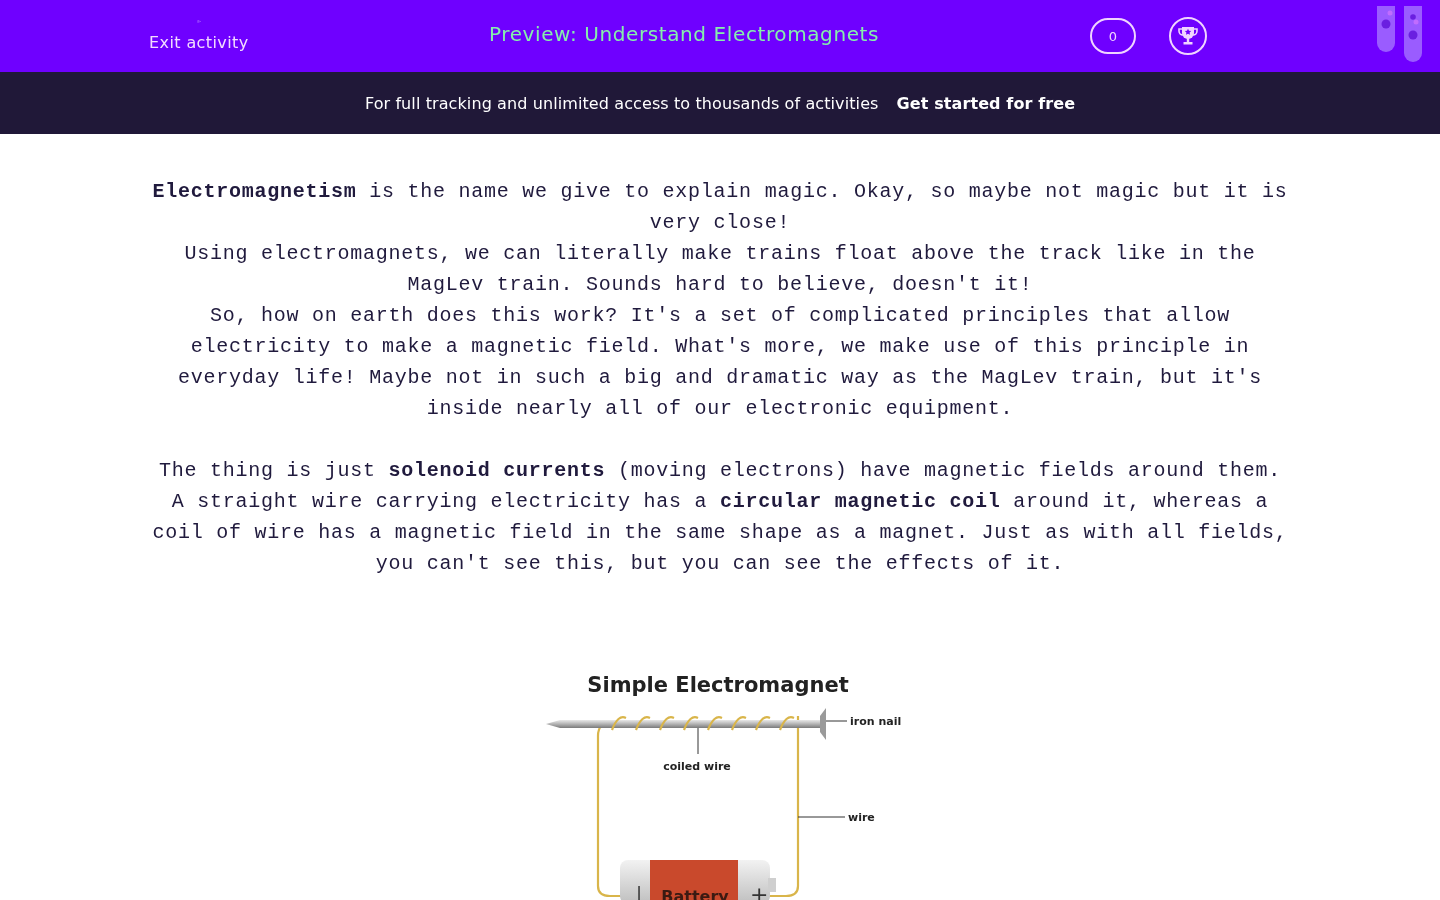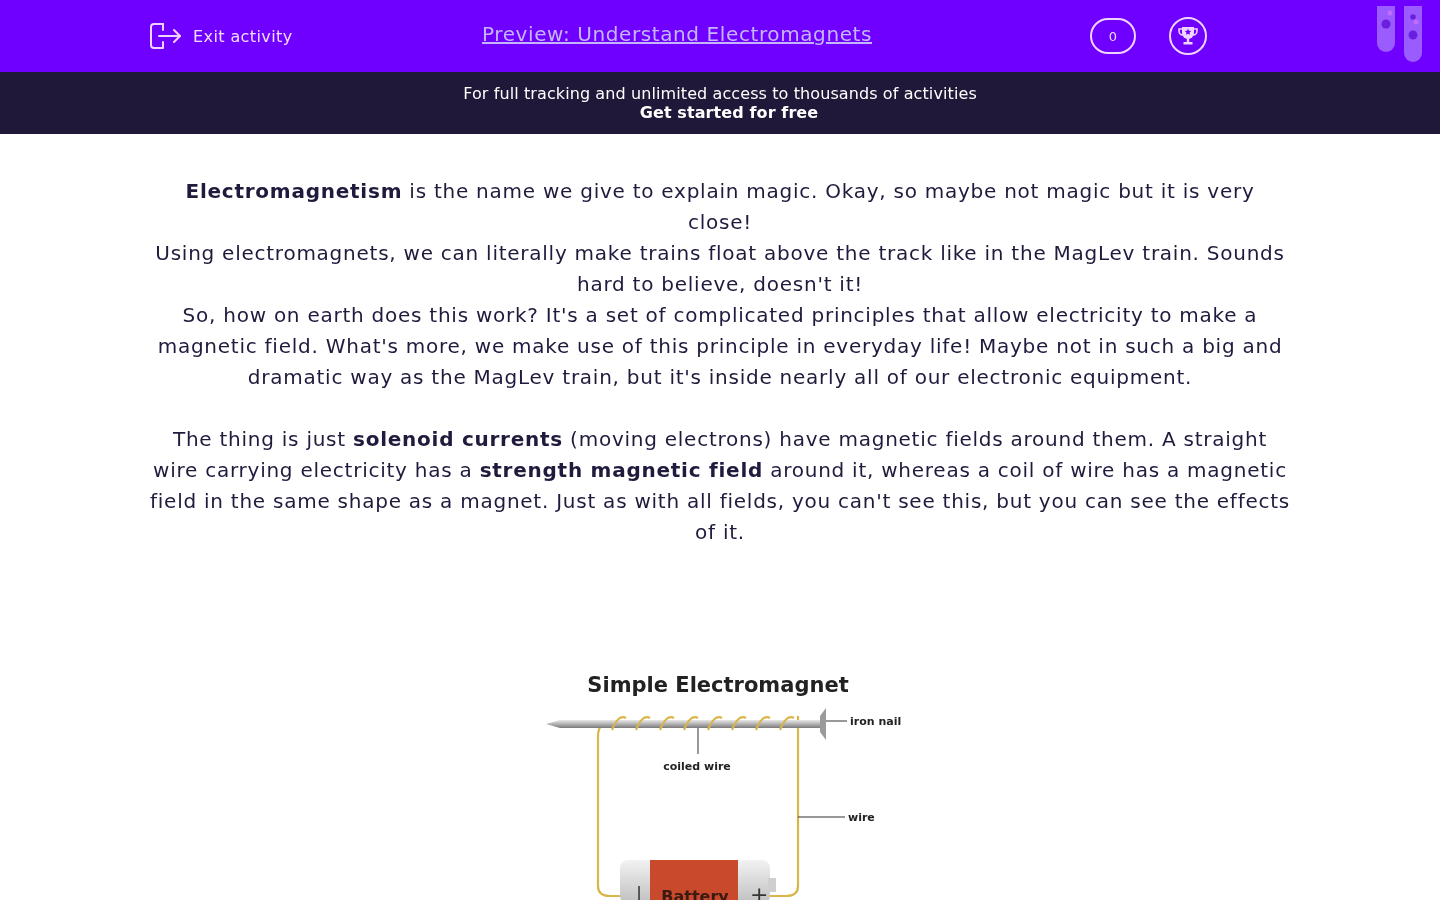--- a/index.html
+++ b/index.html
@@ -5,53 +5,54 @@
   * { box-sizing: border-box; margin: 0; padding: 0; }
   html, body { width: 1440px; height: 900px; overflow: hidden; background: #ffffff; }
   body { font-family: "DejaVu Sans", "Liberation Sans", sans-serif; color: #1f1a3a; }
 
   .topbar {
     position: absolute; left: 0; top: 0; width: 1440px; height: 72px;
     background: #6f00ff; color: #f5ddff;
   }
   .exit {
     position: absolute; left: 149px; top: 20px; height: 32px;
-    display: flex; align-items: center; gap: 10px; cursor: pointer;
+    display: flex; align-items: center; gap: 10px; cursor: pointer; flex-direction: column;
   }
   .exit svg { width: 34px; height: 30px; }
   .exit-label { font-size: 16px; letter-spacing: 0.4px; color: #f3dcff; }
   .title {
-    position: absolute; left: 5px; width: 1344px; top: 22px; text-align: center;
-    font-size: 20px; letter-spacing: 0.6px; color: #c4b5fd; text-decoration: underline;
+    position: absolute; left: 12px; width: 1344px; top: 22px; text-align: center;
+    font-size: 20px; letter-spacing: 0.6px; color: #86efac;
   }
   .score {
     position: absolute; left: 1090px; top: 18px; width: 46px; height: 36px;
     border: 2px solid #f0d4ff; border-radius: 18px;
     display: flex; align-items: center; justify-content: center;
     font-size: 13px; color: #f0d4ff;
   }
   .trophy {
     position: absolute; left: 1169px; top: 17px; width: 38px; height: 38px;
     border: 2px solid #f0d4ff; border-radius: 50%;
     display: flex; align-items: center; justify-content: center;
   }
   .logo { position: absolute; left: 1372px; top: 4px; width: 56px; height: 60px; }
 
   .banner {
     position: absolute; left: 0; top: 72px; width: 1440px; height: 62px;
     background: #201838; color: #ffffff;
     display: flex; align-items: center; justify-content: center;
-    font-size: 16px; letter-spacing: 0.1px; flex-direction: column;
+    font-size: 16px; letter-spacing: 0.1px;
   }
   .banner b { font-weight: bold; margin-left: 18px; cursor: pointer; }
 
   .content {
     position: absolute; left: 150px; top: 176px; width: 1140px;
     text-align: center; font-size: 20px; line-height: 31px; letter-spacing: 0.75px;
     color: #201a3d;
+    font-family: Liberation Mono, monospace;
   }
   .content p { margin: 0; }
   .content .gap { height: 31px; }
   .content b { font-weight: bold; }
 
   .figure {
     position: absolute; left: 540px; top: 664px; width: 370px; height: 236px;
     overflow: hidden;
     text-decoration: underline;
   }
@@ -106,21 +107,21 @@
 </div>
 
 <div class="content">
   <p>
     <b>Electromagnetism</b><span> is the name we give to explain magic. Okay, so maybe not magic but it is very close!</span><br>
     <span>Using electromagnets, we can literally make trains float above the track like in the MagLev train. Sounds hard to believe, doesn't it!</span><br>
     <span>So, how on earth does this work? It's a set of complicated principles that allow electricity to make a magnetic field.  What's more, we make use of this principle in everyday life! Maybe not in such a big and dramatic way as the MagLev train, but it's inside nearly all of our electronic equipment.</span>
   </p>
   <div class="gap"></div>
   <p>
-    <span>The thing is just </span><b>solenoid currents</b><span> (moving electrons) have magnetic fields around them. A straight wire carrying electricity has a </span><b>strength magnetic field</b><span> around it, whereas a coil of wire has a magnetic field in the same shape as a magnet. Just as with all fields, you can't see this, but you can see the effects of it.</span>
+    <span>The thing is just </span><b>solenoid currents</b><span> (moving electrons) have magnetic fields around them. A straight wire carrying electricity has a </span><b>circular magnetic coil</b><span> around it, whereas a coil of wire has a magnetic field in the same shape as a magnet. Just as with all fields, you can't see this, but you can see the effects of it.</span>
   </p>
   <div class="gap"></div>
   <div class="gap"></div>
 </div>
 
 <div class="figure">
   <svg width="370" height="236" viewBox="0 0 370 236" font-family="DejaVu Sans, sans-serif">
     <defs>
       <linearGradient id="nailG" x1="0" y1="0" x2="0" y2="1">
         <stop offset="0" stop-color="#e8e8e8"></stop>

